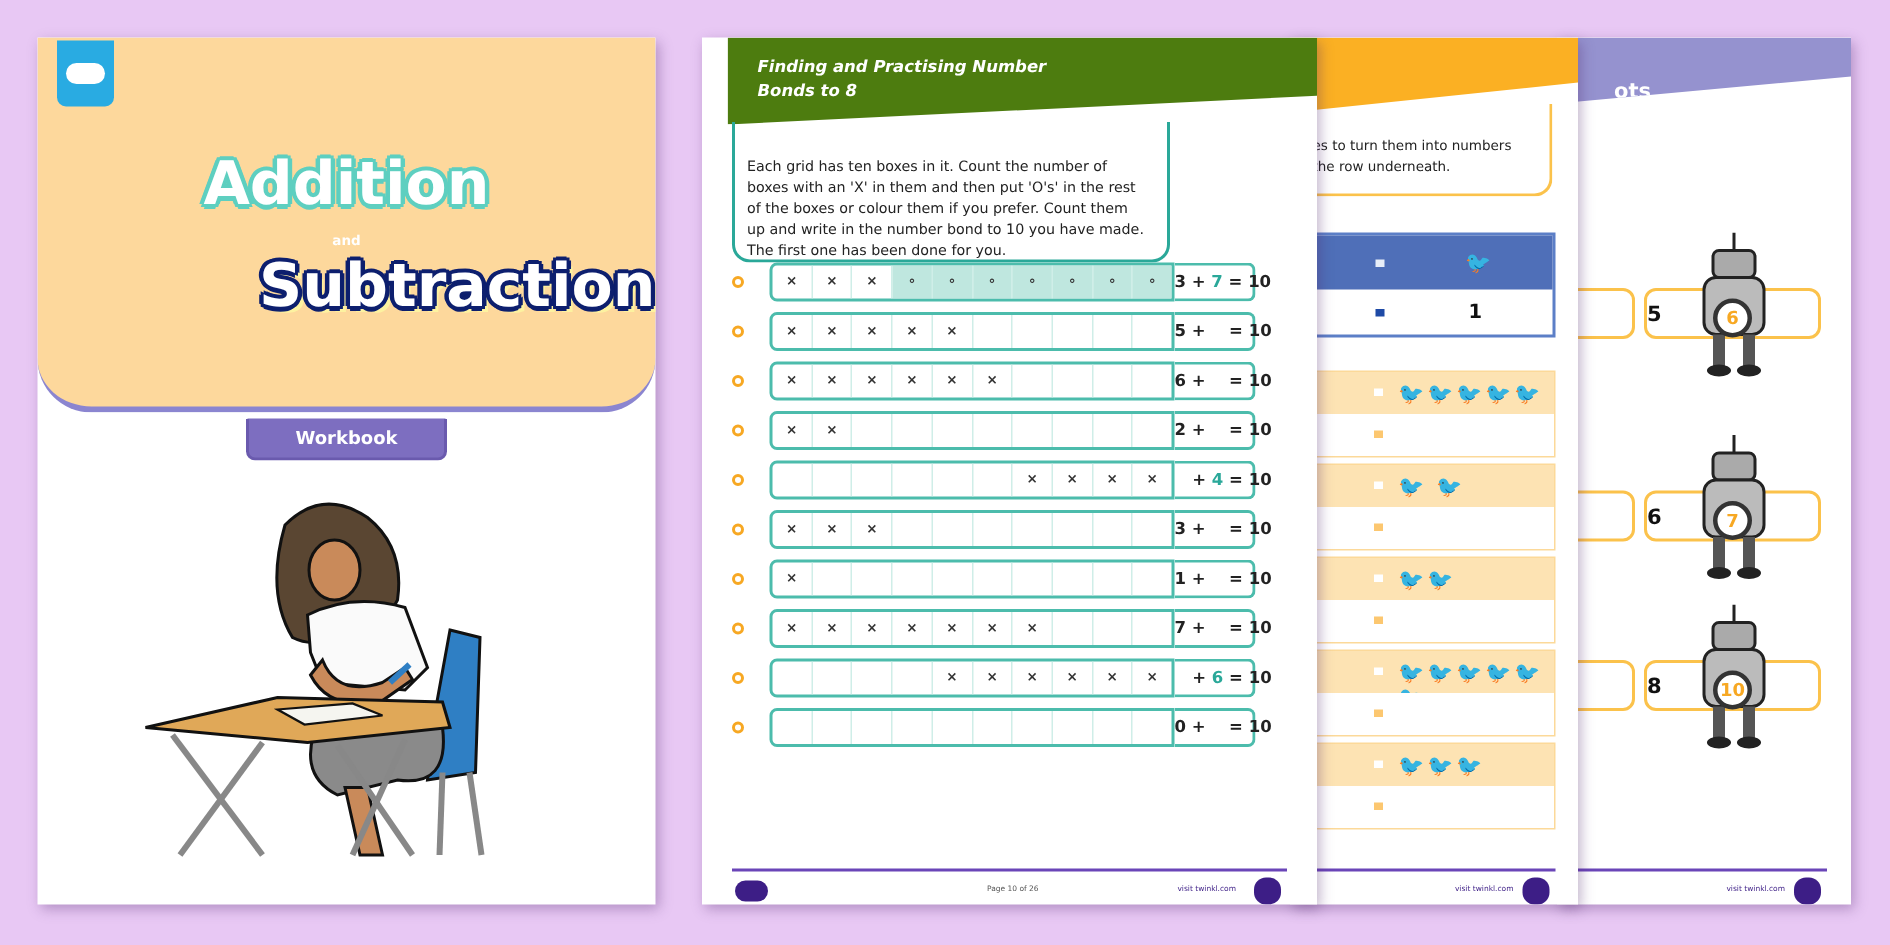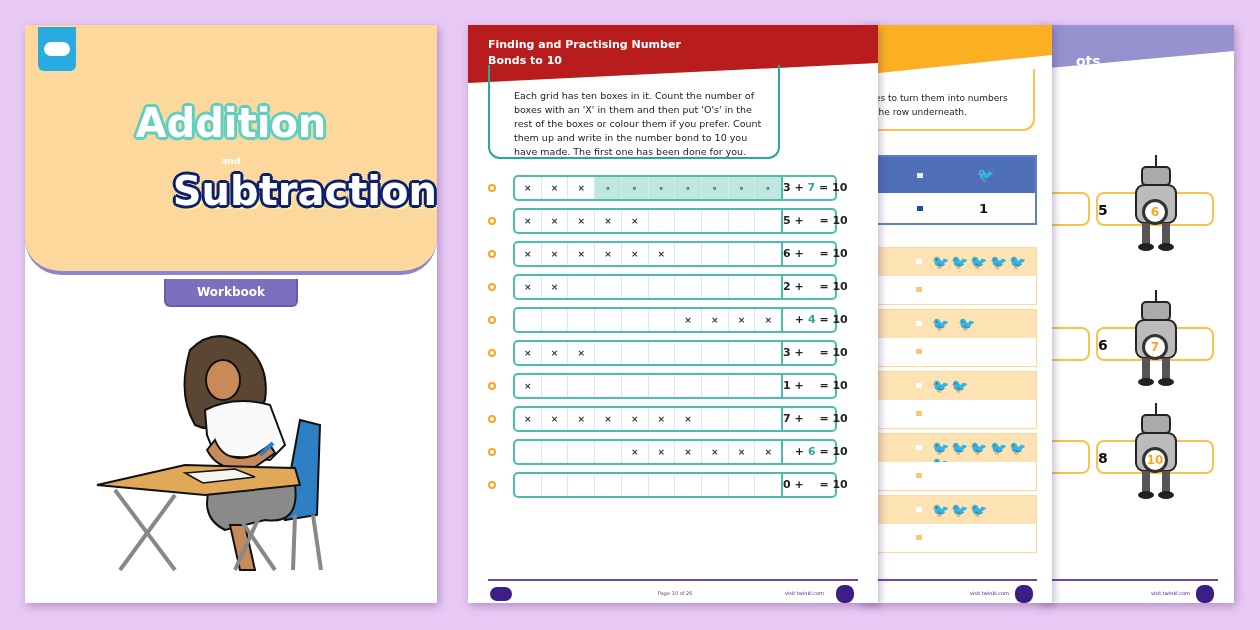--- a/index.html
+++ b/index.html
@@ -47,28 +47,28 @@
   .cover-footer {
     position: absolute; left: 0; bottom: 0; width: 412px; height: 36px;
     background: #9593cf;
   }
   .cover-footer .label { position: absolute; left: 20px; top: 11px; color: #fff; font-size: 12px; font-weight: bold; }
   .cover-footer .badge { position: absolute; right: 36px; top: 4px; width: 22px; height: 26px; background: #29abe2; border-radius: 3px; }
 
   
   #bonds { left: 468px; top: 25px; width: 410px; height: 578px; z-index: 3; }
   .bonds-header {
-    position: absolute; left: 0; top: 0; width: 410px; height: 58px;
-    background: #b91c1c; clip-path: polygon(0 0, 100% 0, 100% 38px, 0 100%);
+    position: absolute; left: 17px; top: 0; width: 410px; height: 58px;
+    background: #4d7c0f; clip-path: polygon(0 0, 100% 0, 100% 38px, 0 100%); font-style: italic;
   }
   .bonds-header .t { position: absolute; left: 20px; top: 12px; color: #fff; font-size: 11px; font-weight: bold; line-height: 16px; }
   .instr {
-    position: absolute; left: 20px; top: 40px; width: 292px; height: 94px;
+    position: absolute; left: 20px; top: 56px; width: 292px; height: 94px;
     border: 2px solid #2aa899; border-top: none; border-radius: 0 0 12px 12px;
-    padding: 24px 12px 0 24px; font-size: 9.5px; line-height: 14px; color: #222;
+    padding: 24px 12px 0 8px; font-size: 9.5px; line-height: 14px; color: #222;
   }
   .rows { position: absolute; left: 20px; top: 146px; width: 372px; }
   .row { display: flex; align-items: center; height: 33px; }
   .dot { width: 8px; height: 8px; border: 2px solid #f7a823; border-radius: 50%; margin-right: 17px; }
   .grid { display: flex; width: 270px; height: 26px; border: 2px solid #4cbcac; border-radius: 5px 0 0 5px; overflow: hidden; }
   .cell { flex: 1; border-right: 1px solid #cfeee8; font-size: 9px; text-align: center; line-height: 22px; color: #333; font-weight: bold; }
   .cell:last-child { border-right: none; }
   .cell.o { background: #bfe7df; }
   .eq { width: 54px; height: 26px; border: 2px solid #4cbcac; border-left: none; border-radius: 0 5px 5px 0;
         font-size: 11px; font-weight: bold; color: #222; line-height: 22px; text-align: right; padding-right: 24px; white-space: pre; }
@@ -272,21 +272,21 @@
   <div class="page-footer small" style="left:15px;right:15px">
     <span class="pf-url">visit twinkl.com</span>
     <span class="pf-logo2"></span>
   </div>
 </div>
 
 <div class="page" id="bonds">
   <div class="bonds-header">
     <div class="t">
       <div>Finding and Practising Number</div>
-      <div>Bonds to 10</div>
+      <div>Bonds to 8</div>
     </div>
   </div>
   <div class="instr">Each grid has ten boxes in it. Count the number of boxes with an 'X' in them and then put 'O's' in the rest of the boxes or colour them if you prefer. Count them up and write in the number bond to 10 you have made. The first one has been done for you.</div>
   <div class="rows" id="rows">
       <div class="row">
         <span class="dot"></span>
         <div class="grid">
           <span class="cell">×</span>
           <span class="cell">×</span>
           <span class="cell">×</span>

